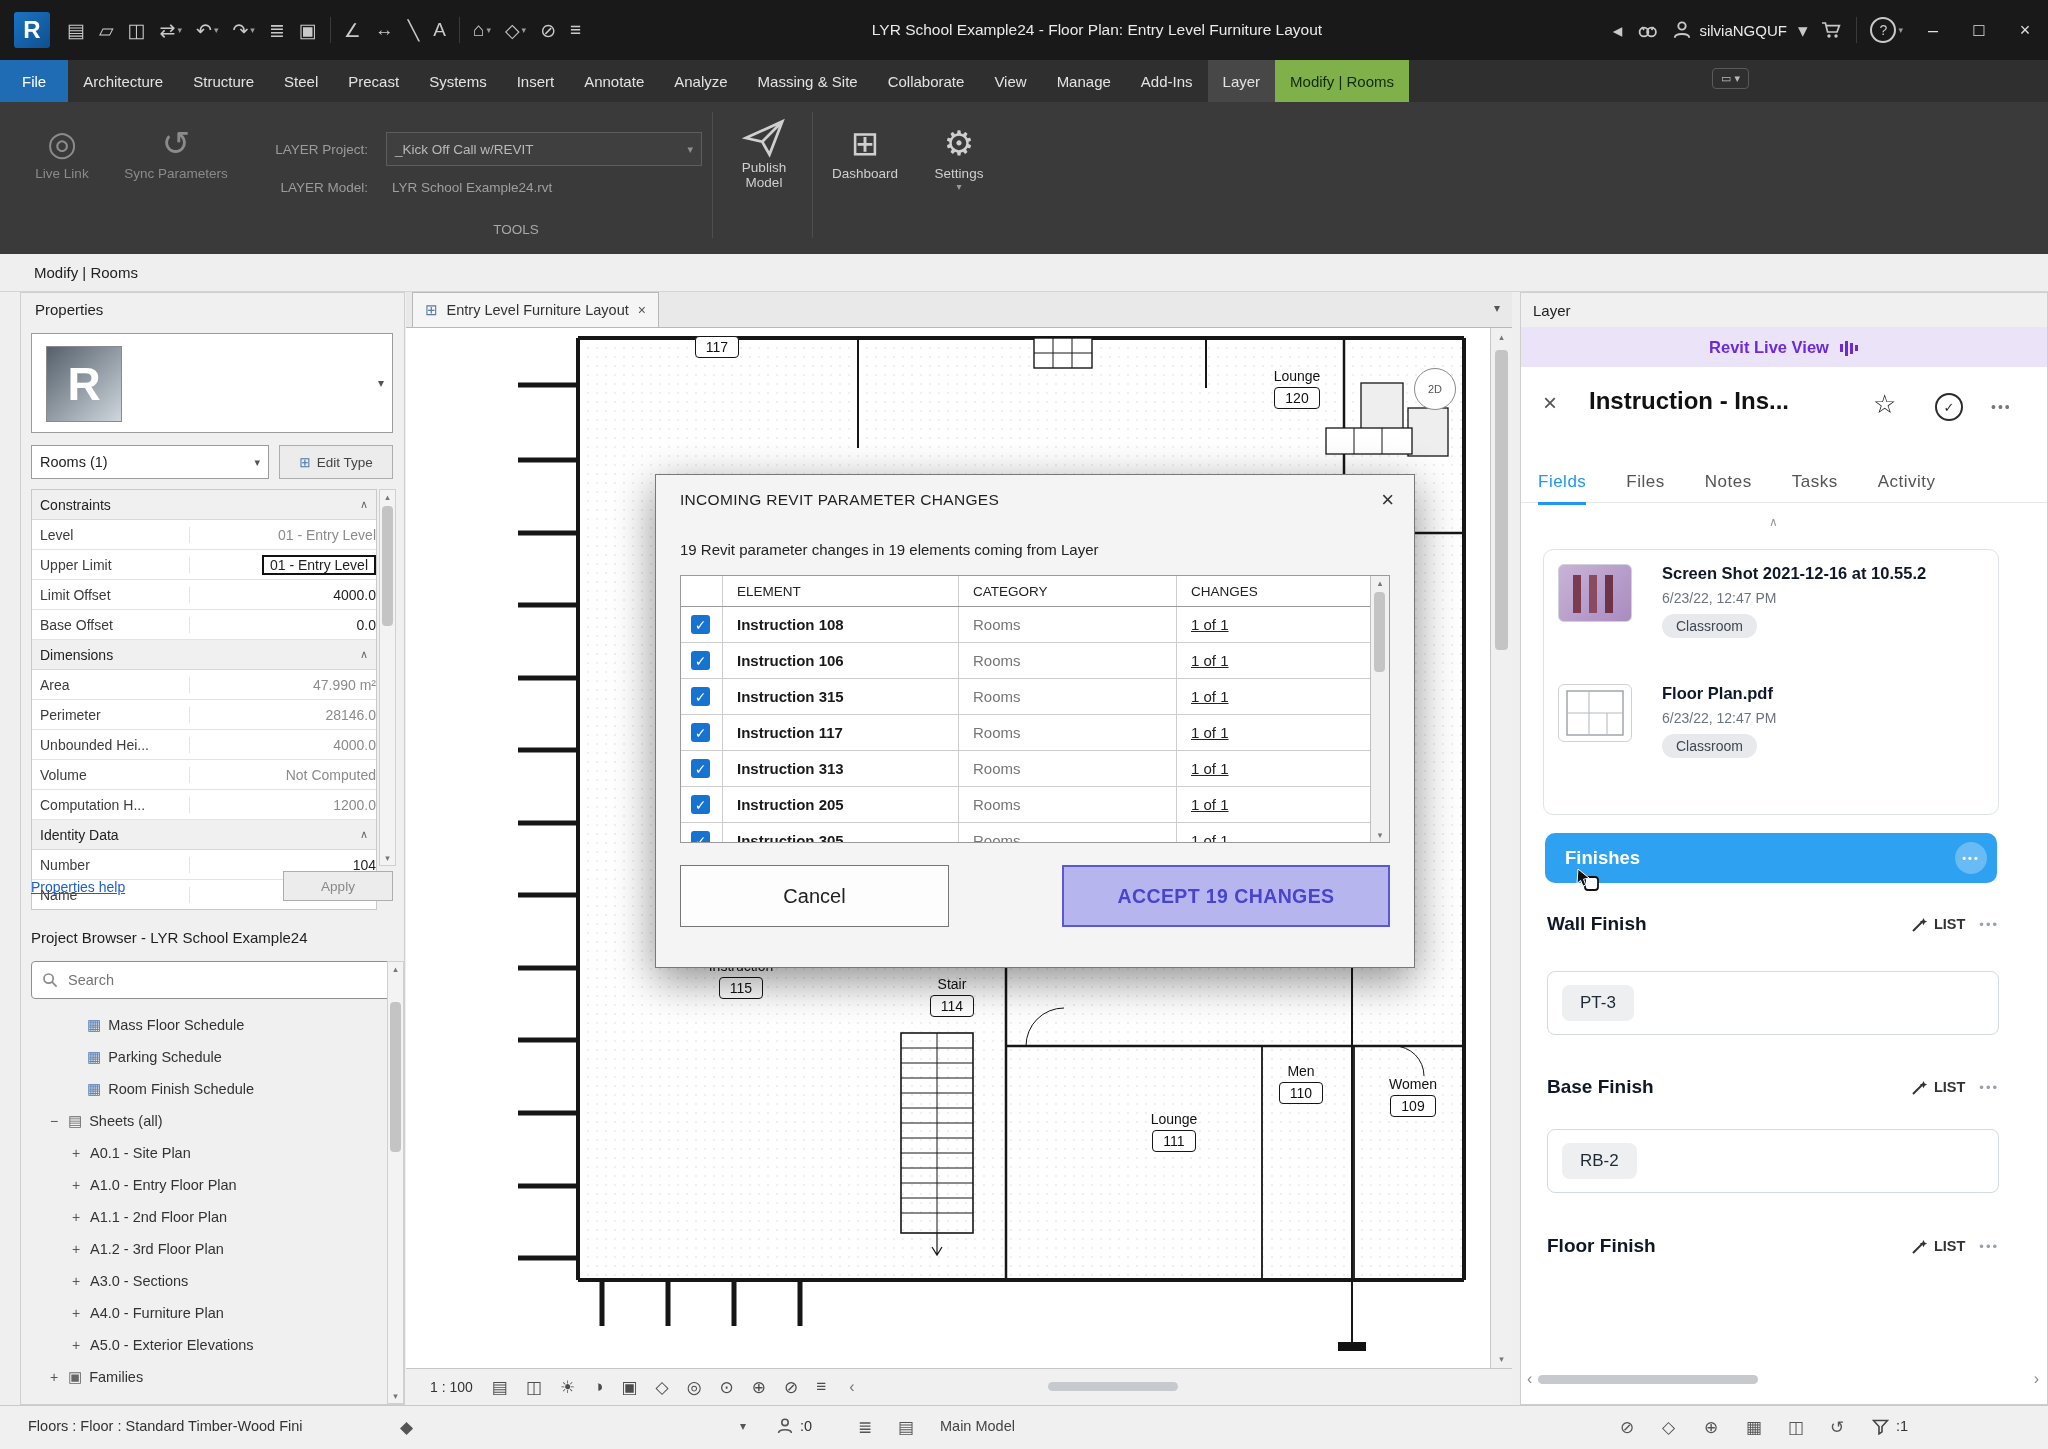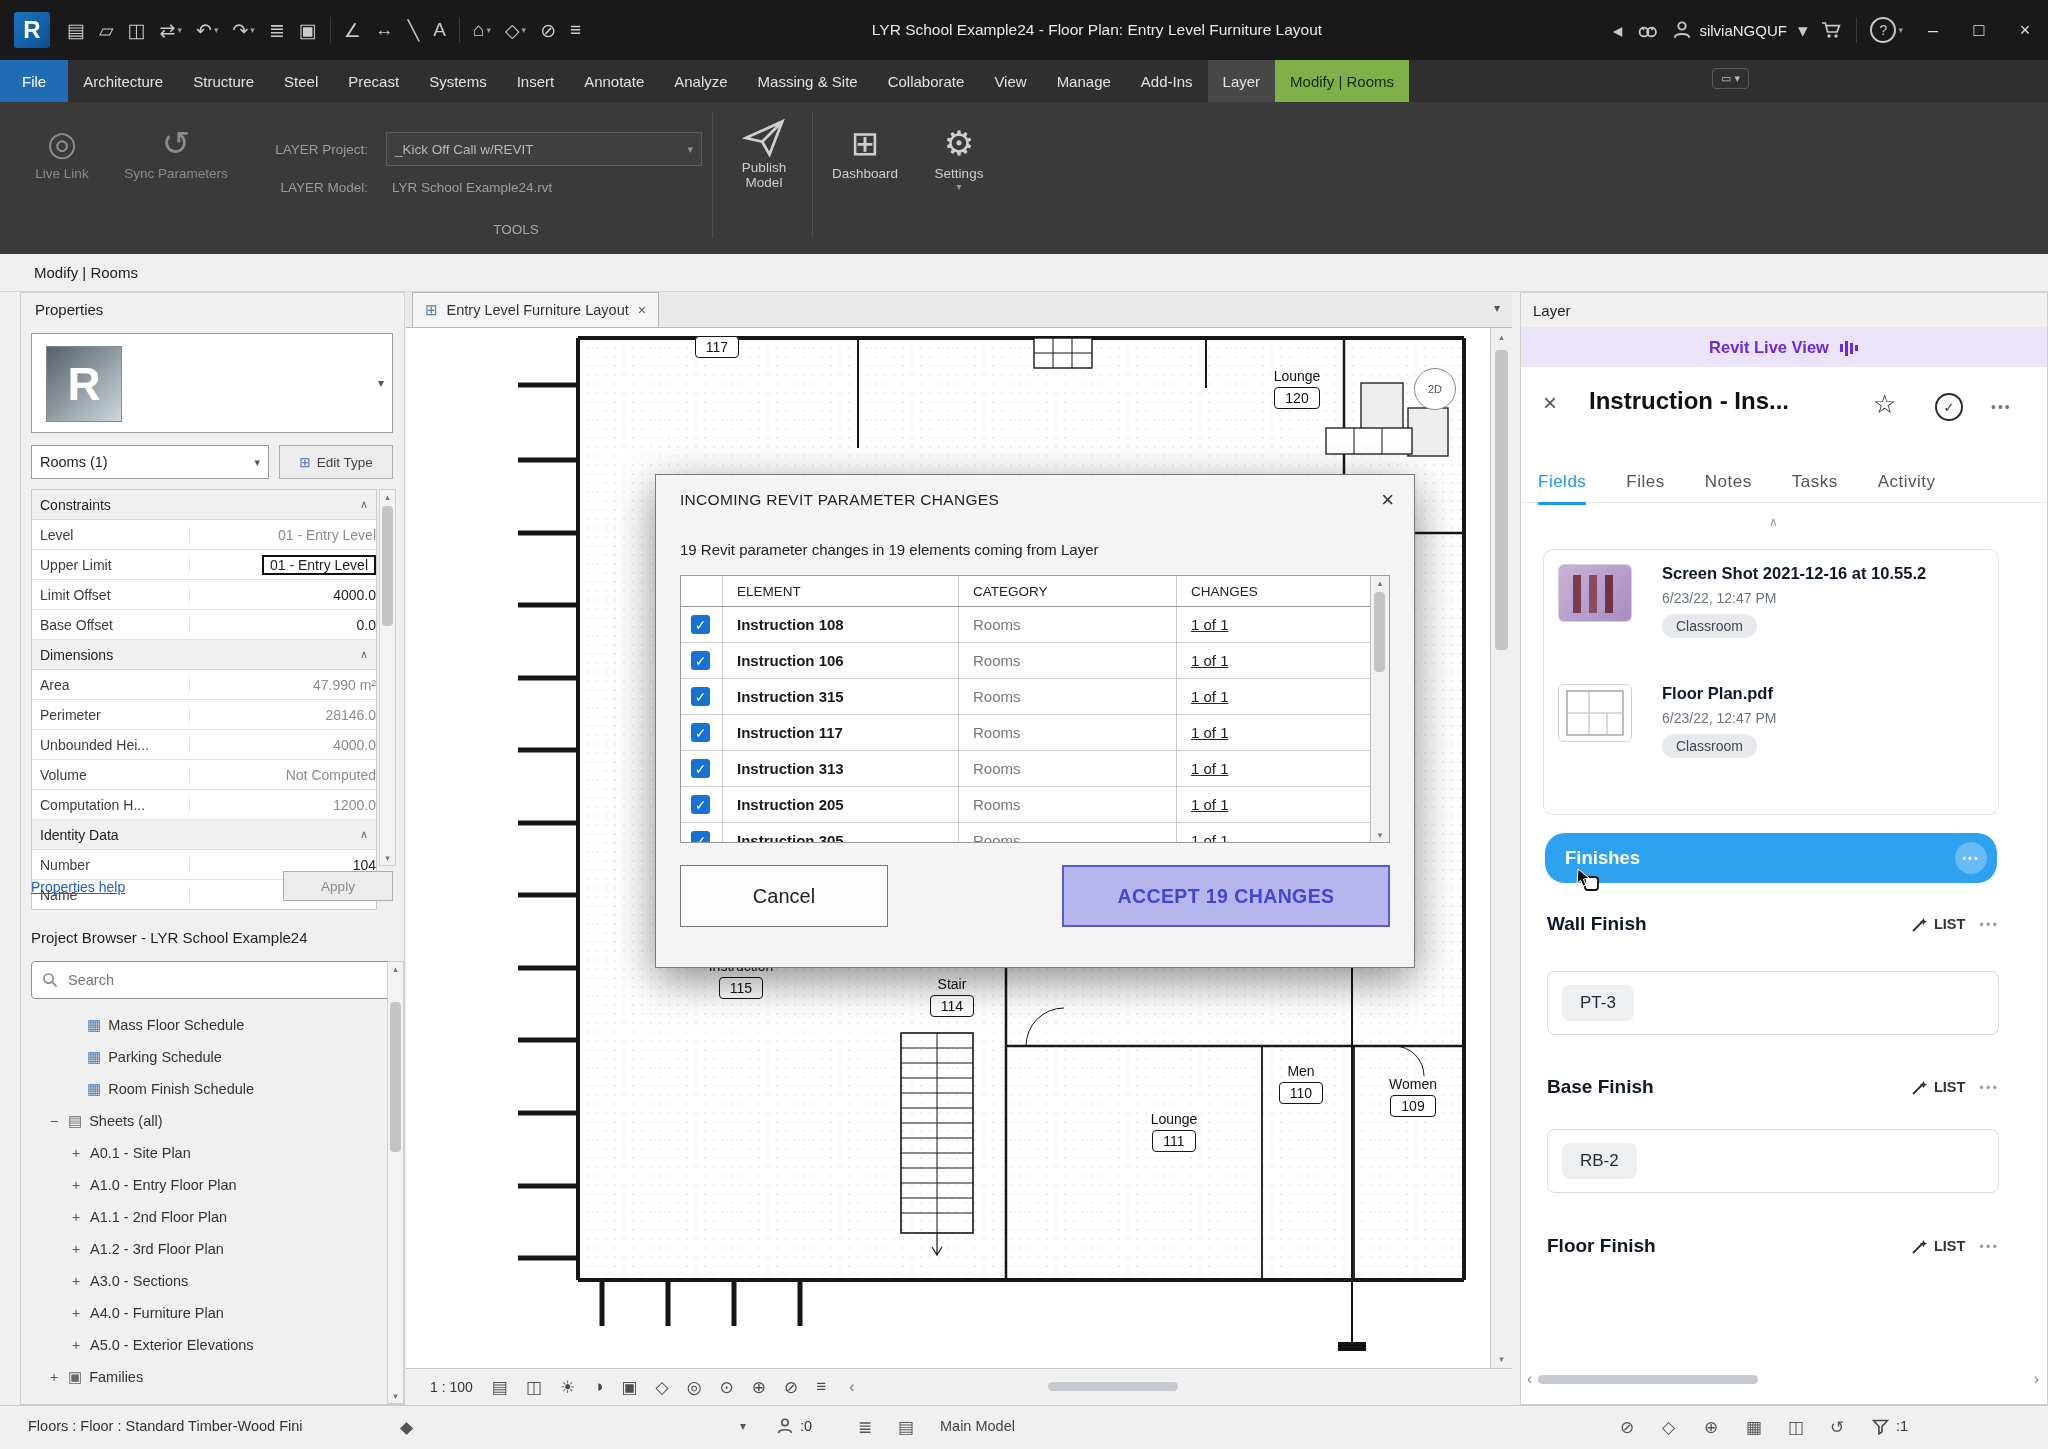--- a/index.html
+++ b/index.html
@@ -77,37 +77,37 @@
   .dhead{height:30px;border-bottom:1px solid #9a9a9a;font-size:13.5px;color:#222;}
   .drow{height:35px;border-bottom:1px solid #cdcdcd;font-size:15px;}
   .dcell{padding-left:14px;height:100%;display:flex;align-items:center;border-right:1px solid #cdcdcd;box-sizing:border-box;}
   .dcell.last{border-right:none;}
   .chk{width:19px;height:19px;background:#1673d2;border-radius:3px;color:#fff;font-size:14px;display:flex;align-items:center;justify-content:center;margin-left:10px;}
   .elname{font-weight:bold;color:#1a1a1a;}
   .cat{color:#777;}
   .chg{color:#222;text-decoration:underline;}
   .dscroll{position:absolute;right:0;top:0;width:19px;height:100%;background:#f1f1f1;border-left:1px solid #c0c0c0;box-sizing:border-box;}
   .dbtn{position:absolute;display:flex;align-items:center;justify-content:center;box-sizing:border-box;}
-  .cancel{left:24px;top:390px;width:208px;height:62px;background:#fdfdfd;border:1px solid #777;font-size:20px;color:#222;}
+  .cancel{left:24px;top:390px;width:269px;height:62px;background:#fdfdfd;border:1px solid #777;font-size:20px;color:#222;}
   .accept{left:406px;top:390px;width:328px;height:62px;background:#b7b5ee;border:2px solid #5a57d8;font-size:19.5px;font-weight:bold;color:#4744d0;letter-spacing:.4px;}
   
   .rightpanel{position:absolute;left:1520px;top:292px;width:528px;height:1113px;background:#fff;border:1px solid #cfcfcf;box-sizing:border-box;overflow:hidden;}
   .rphead{position:absolute;left:0;top:0;width:100%;height:34px;background:#f0f0f0;display:flex;align-items:center;padding-left:12px;box-sizing:border-box;}
   .liveview{position:absolute;left:0;top:34px;width:100%;height:40px;background:#ebe3f7;display:flex;align-items:center;justify-content:center;gap:10px;color:#6c2bd9;font-weight:bold;font-size:16.5px;}
   .wave i{display:inline-block;width:3px;background:#6c2bd9;margin:0 1px;vertical-align:middle;}
   .ptabs{position:absolute;left:0;top:168px;width:100%;height:42px;display:flex;gap:40px;padding-left:17px;box-sizing:border-box;font-size:17px;color:#555;border-bottom:1px solid #e5e7eb;letter-spacing:.5px;}
   .ptab{height:100%;display:flex;align-items:center;}
   .ptab.on{color:#2196f3;border-bottom:3px solid #2196f3;}
   .fcard{position:absolute;left:22px;top:256px;width:456px;height:266px;border:1px solid #dfe2e7;border-radius:10px;box-sizing:border-box;}
   .fitem{position:absolute;left:14px;width:430px;height:110px;}
   .fthumb{position:absolute;left:0;top:0;width:74px;height:58px;border-radius:6px;overflow:hidden;border:1px solid #cfd3d8;box-sizing:border-box;}
   .fname{position:absolute;left:104px;top:0;width:420px;font-size:16.5px;font-weight:bold;color:#0f172a;white-space:nowrap;}
   .fdate{position:absolute;left:104px;top:26px;font-size:14px;color:#6b7280;}
   .chip{display:inline-block;padding:4px 14px;background:#e7e9ec;border-radius:14px;font-size:14px;color:#3f4750;}
-  .finhead{position:absolute;left:24px;top:540px;width:452px;height:50px;background:#2ea1f0;border-radius:20px;display:flex;align-items:center;justify-content:space-between;padding:0 10px 0 20px;box-sizing:border-box;color:#fff;font-weight:bold;font-size:18.5px;}
+  .finhead{position:absolute;left:24px;top:540px;width:452px;height:50px;background:#2ea1f0;border-radius:10px;display:flex;align-items:center;justify-content:space-between;padding:0 10px 0 20px;box-sizing:border-box;color:#fff;font-weight:bold;font-size:18.5px;}
   .fdots{width:32px;height:32px;background:rgba(255,255,255,.28);border-radius:16px;display:flex;align-items:center;justify-content:center;color:#fff;}
   .dots{font-size:11px;letter-spacing:2px;}
   .flabelrow{position:absolute;left:26px;width:452px;display:flex;align-items:center;justify-content:space-between;}
   .flabel{font-size:19px;font-weight:bold;color:#101828;}
   .listbtn{display:flex;align-items:center;gap:6px;font-size:14.5px;font-weight:bold;color:#333;}
   .fbox{position:absolute;left:26px;width:452px;height:64px;border:1px solid #d5dae0;border-radius:8px;box-sizing:border-box;display:flex;align-items:center;padding-left:14px;}
   .vchip{display:inline-block;padding:8px 18px;background:#edeff1;border-radius:8px;font-size:17px;color:#1f2937;}
   .hsb{position:absolute;left:0;top:1076px;width:100%;height:20px;display:flex;align-items:center;color:#888;}
   
   .statusbar{position:absolute;left:0;top:1405px;width:2048px;height:44px;background:#f0f0f0;border-top:1px solid #c9c9c9;font-size:14.5px;color:#333;}

